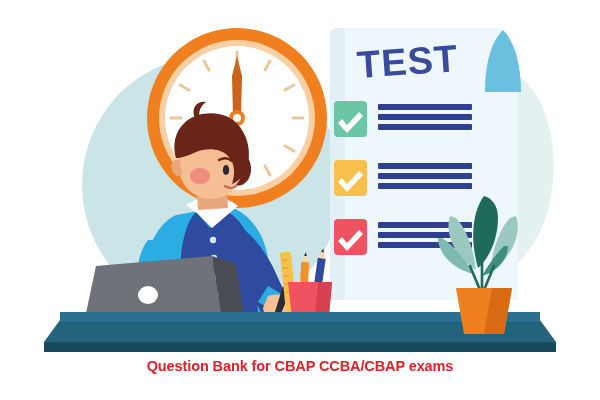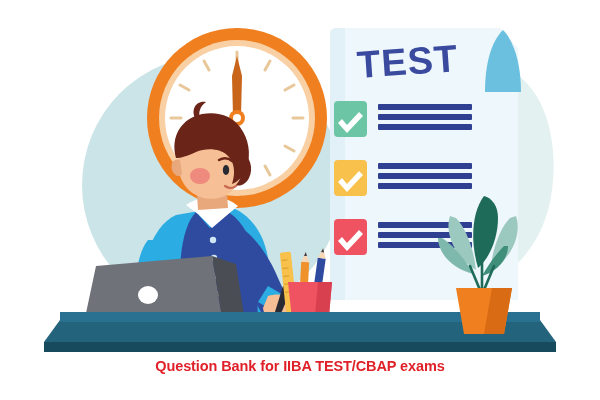--- a/index.html
+++ b/index.html
@@ -215,15 +215,15 @@
         <path d="M438 238 C438 254 454 270 474 274 C464 258 452 244 442 238 Z" fill="#7fb8ad"></path>
         <path d="M516 216 C522 234 512 258 490 272 C492 250 500 228 510 218 Z" fill="#9cc9bf"></path>
         <path d="M508 246 C508 260 496 272 482 276 C490 262 498 252 504 246 Z" fill="#3f8f7a"></path>
         <path d="M482 262 L482 290 M470 266 L480 290 M494 266 L484 290" stroke="#1e6b5a" stroke-width="2.6" fill="none" stroke-linecap="round"></path>
         <path d="M456 288 L512 288 L504 334 L464 334 Z" fill="#ef7f1f"></path>
         <path d="M492 288 L512 288 L504 334 L484 334 Z" fill="#d96b14"></path>
       </g>
     </svg>
   </div>
 
-  <div class="caption">Question Bank for IIBA TEST/CBAP exams</div>
+  <div class="caption">Question Bank for CBAP CCBA/CBAP exams</div>
 
 </div>
 
 </body></html>

